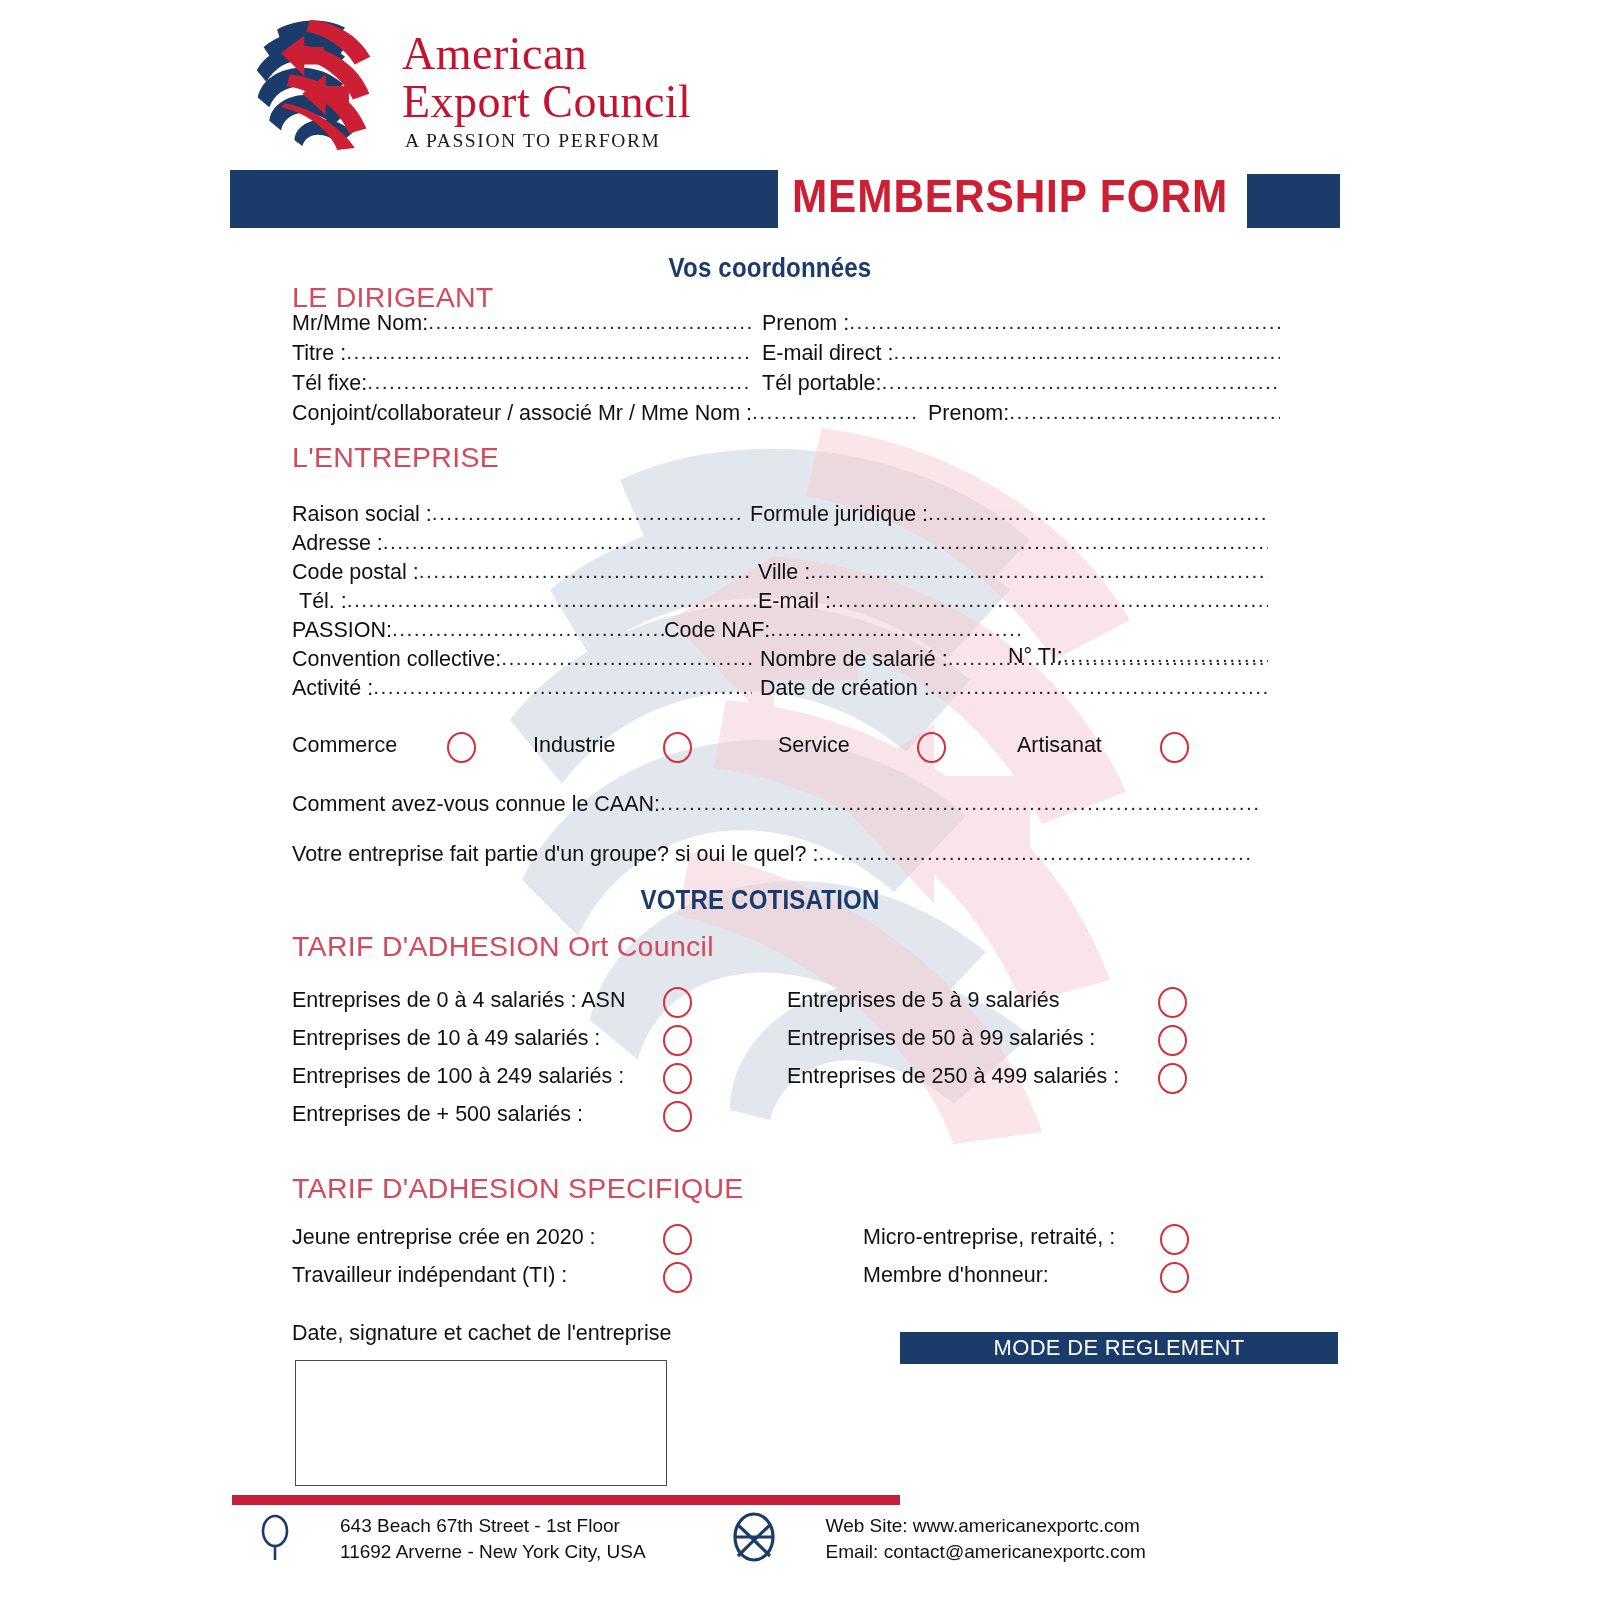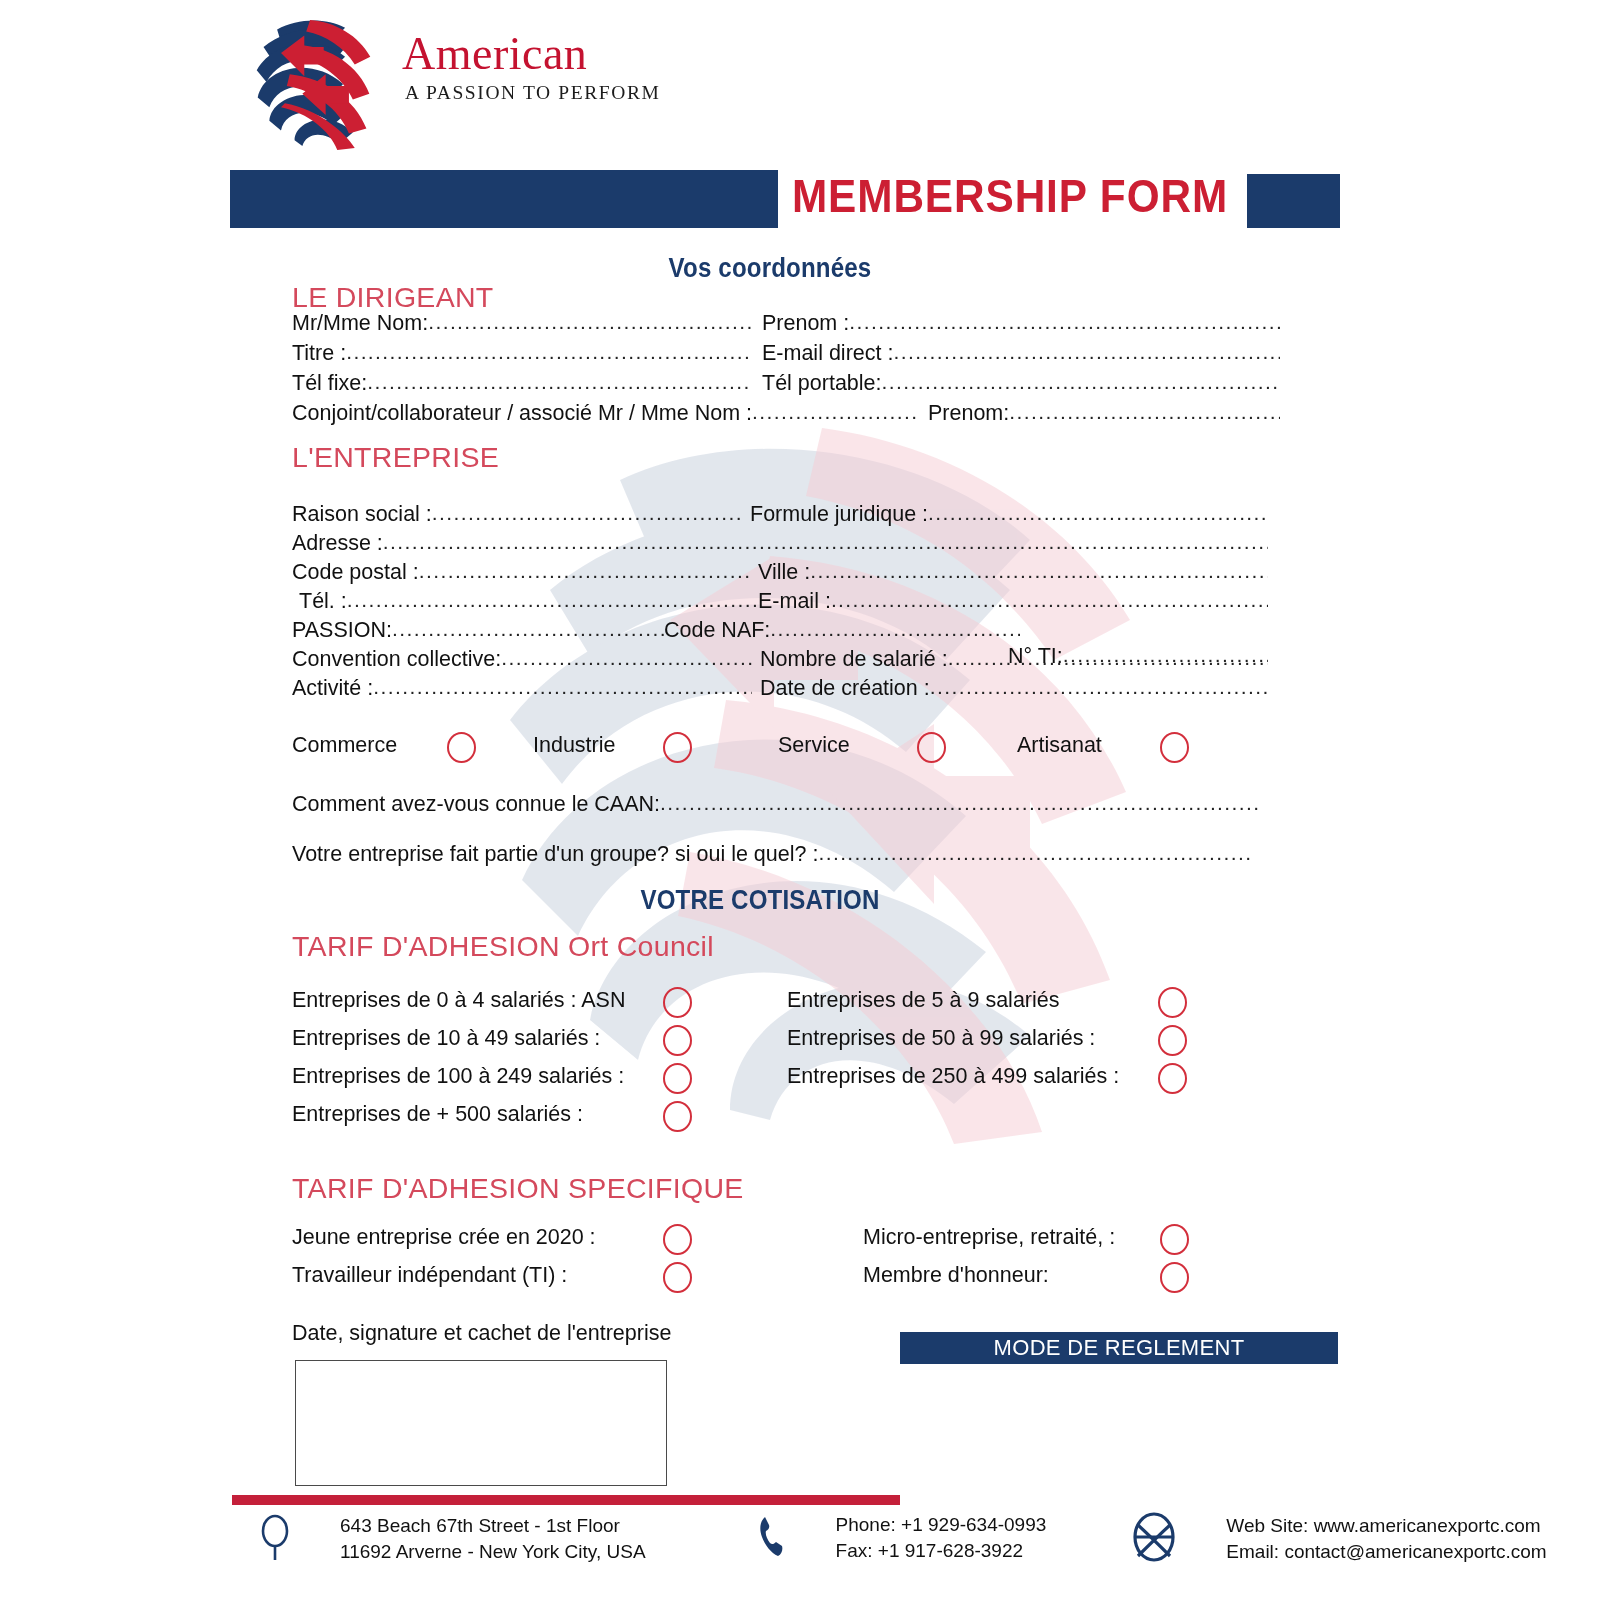--- a/index.html
+++ b/index.html
@@ -250,20 +250,21 @@
         <path d="M64 6 C 90 8, 114 22, 126 44 L 110 52 C 99 34, 80 22, 60 18 Z" fill="#cc1f33"></path>
         <path d="M52 32 C 86 34, 114 54, 125 82 L 108 88 C 98 66, 74 48, 48 44 Z" fill="#cc1f33"></path>
         <path d="M43 62 C 80 66, 110 88, 122 118 L 104 123 C 94 98, 68 78, 40 74 Z" fill="#cc1f33"></path>
         <path d="M38 92 C 72 98, 100 122, 110 138 L 92 140 C 84 120, 62 102, 34 96 Z" fill="#cc1f33"></path>
         <path d="M56 82 L 80 62 L 80 74 L 104 74 L 104 92 L 80 92 L 80 104 Z" fill="#cc1f33"></path>
         <path d="M34 40 L 58 22 L 58 34 L 78 34 L 78 52 L 58 52 L 58 64 Z" fill="#cc1f33"></path>
       </g>
     </svg>
     <div class="logo-text">
       <div class="logo-line1">American</div>
+      <div class="logo-line2">Export Council</div>
       <div class="logo-tag">A PASSION TO PERFORM</div>
     </div>
   </div>
 
   <div class="bar-left"></div>
   <div class="bar-right"></div>
   <div class="form-title">MEMBERSHIP FORM</div>
 
   <div class="banner" id="banner-coordonnees">Vos coordonnées</div>
   <div class="sec-head" style="left:292px; top:281px;">LE DIRIGEANT</div>
@@ -431,31 +432,20 @@
           <ellipse cx="15" cy="19" rx="12" ry="15" fill="none" stroke="#1b3b6b" stroke-width="2.6"></ellipse>
           <path d="M15 34 L15 48" stroke="#1b3b6b" stroke-width="2.6" fill="none"></path>
         </svg>
       </span>
       <span class="ftext">
         <div>643 Beach 67th Street - 1st Floor</div>
         <div>11692 Arverne - New York City, USA</div>
       </span>
     </div>
 
-    <div class="fgroup" id="footer-phone">
-      <span class="ficon">
-        <svg width="30" height="46" viewBox="0 0 30 46">
-          <path d="M9 4 C 4 8, 3 16, 6 24 C 9 32, 15 40, 22 43 C 26 41, 27 36, 26 33 L 20 29 C 18 31, 16 32, 14 30 C 11 26, 9 21, 10 18 C 12 17, 14 15, 13 12 Z" fill="#1b3b6b"></path>
-        </svg>
-      </span>
-      <span class="ftext">
-        <div>Phone: +1 929-634-0993</div>
-        <div>Fax: +1 917-628-3922</div>
-      </span>
-    </div>
 
     <div class="fgroup" id="footer-web">
       <span class="ficon">
         <svg width="44" height="50" viewBox="0 0 44 50">
           <ellipse cx="22" cy="25" rx="19" ry="23" fill="none" stroke="#1b3b6b" stroke-width="3.2"></ellipse>
           <path d="M6 13 C 18 24, 30 36, 38 44" stroke="#1b3b6b" stroke-width="3.2" fill="none"></path>
           <path d="M38 13 C 26 24, 14 36, 6 44" stroke="#1b3b6b" stroke-width="3.2" fill="none"></path>
           <path d="M3 25 L 41 25" stroke="#1b3b6b" stroke-width="3.2" fill="none"></path>
         </svg>
       </span>

